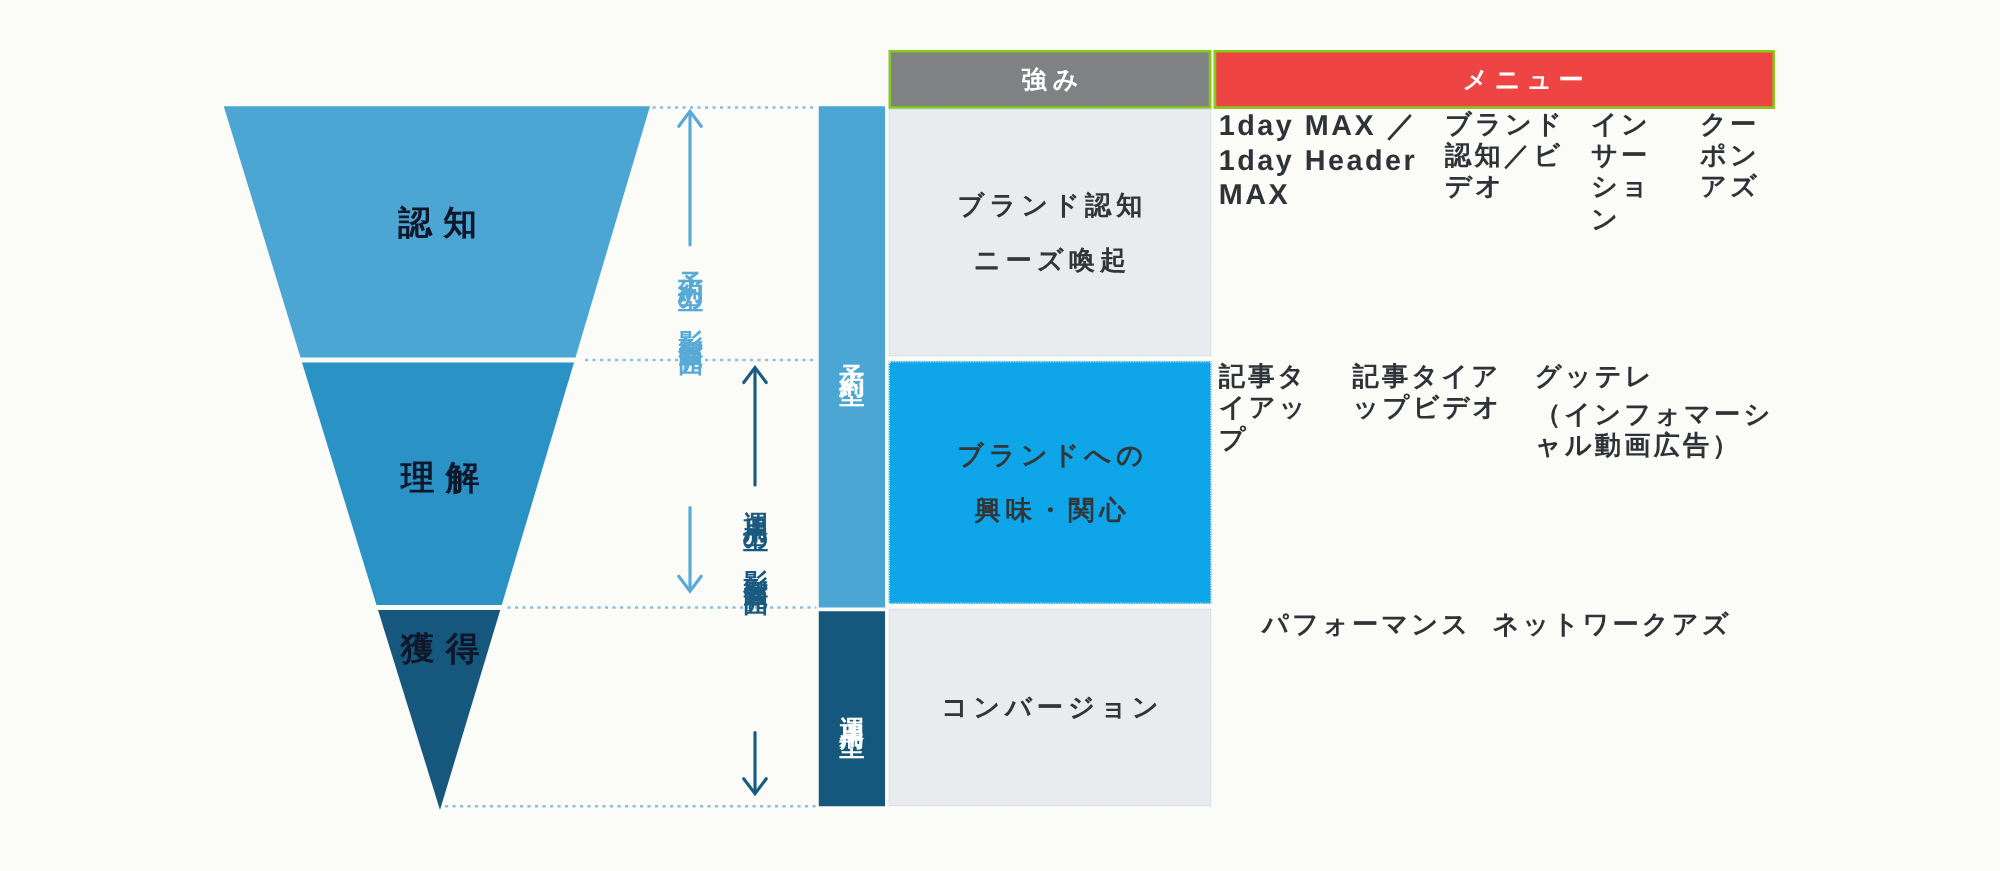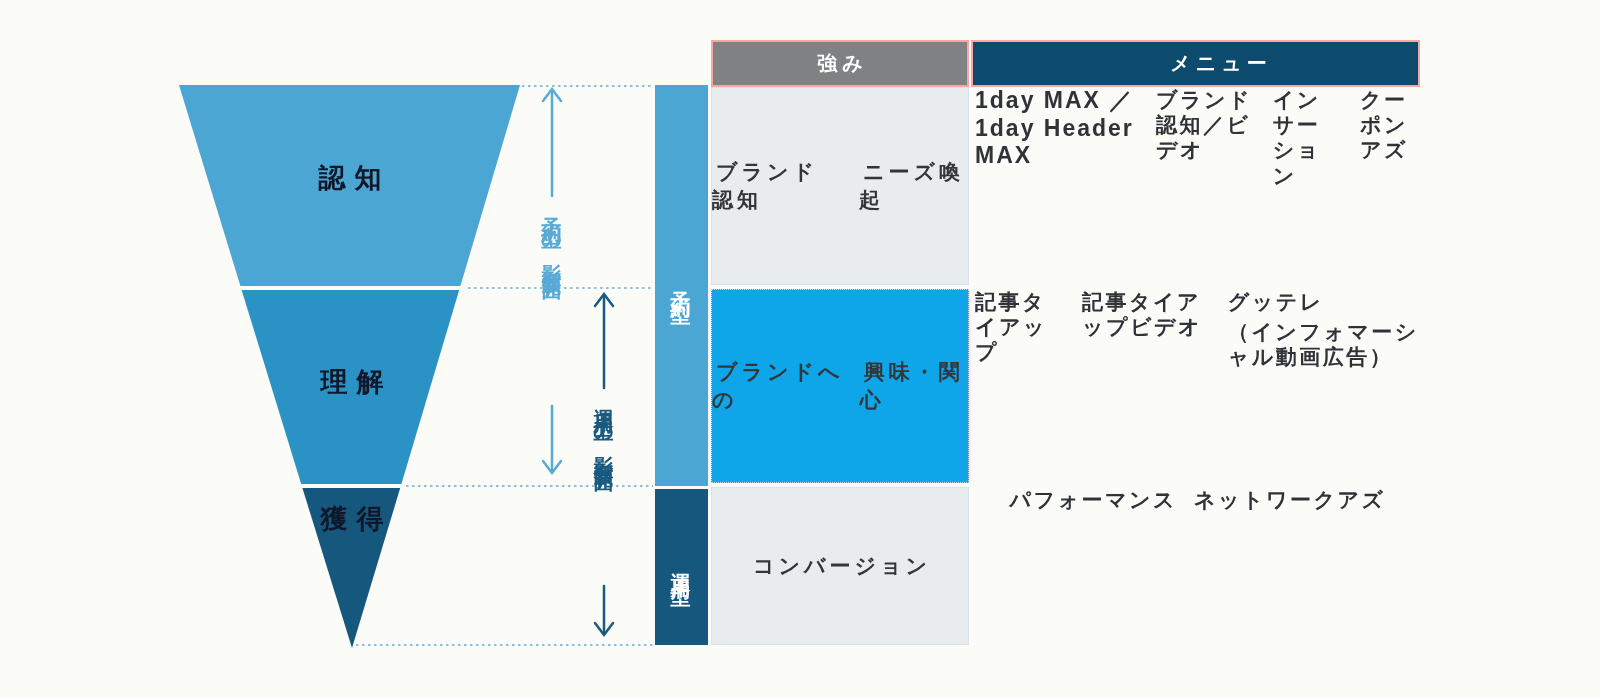--- a/index.html
+++ b/index.html
@@ -34,29 +34,29 @@
     writing-mode:vertical-rl;text-orientation:upright;
   }
   #bar-reserved{top:85px;height:401px;}
   #bar-operated{top:489px;height:156px;}
 
   
   .hdr{
     position:absolute;top:40px;height:47px;box-sizing:border-box;
     display:flex;align-items:center;justify-content:center;
     color:#ffffff;font-size:20px;letter-spacing:5px;text-indent:5px;
-    border:2px solid #fca5a5;
+    border:2px solid #84cc16;
   }
   #hdr-strength{left:711px;width:258px;}
   #hdr-menu{left:971px;width:449px;}
 
   
   .cell{
     position:absolute;left:711px;width:258px;box-sizing:border-box;
-    display:flex;flex-direction:row;align-items:center;justify-content:center;
+    display:flex;flex-direction:column;align-items:center;justify-content:center;
     gap:16px;font-size:21px;letter-spacing:4px;text-indent:4px;color:#333639;
     border:1px dotted #ccdbe5;
   }
   #cell-awareness{top:87px;height:198px;}
   #cell-interest{top:289px;height:194px;}
   #cell-conversion{top:487px;height:158px;}
 
   
   .menu{
     position:absolute;left:975px;width:445px;
@@ -106,21 +106,21 @@
   <div class="stage-label" style="left:352px;top:382px;">理解</div>
   <div class="stage-label" style="left:352px;top:519px;">獲得</div>
 
   <div class="range-label" id="range-reserved" style="color: rgb(88, 170, 214);">予約型の影響範囲</div>
   <div class="range-label" id="range-operated" style="color: rgb(26, 90, 128);">運用型の影響範囲</div>
 
   <div class="cat-bar" id="bar-reserved" style="background-color: rgb(75, 166, 211);">予約型</div>
   <div class="cat-bar" id="bar-operated" style="background-color: rgb(22, 88, 125);">運用型</div>
 
   <div class="hdr" id="hdr-strength" style="background-color: rgb(127, 129, 131);">強み</div>
-  <div class="hdr" id="hdr-menu" style="background-color: #0c4a6e; padding-left: 46px;">メニュー</div>
+  <div class="hdr" id="hdr-menu" style="background-color: #ef4444; padding-left: 46px;">メニュー</div>
 
   <div class="cell" id="cell-awareness" style="background-color: rgb(233, 236, 238);">
     <div class="strength-line">ブランド認知</div>
     <div class="strength-line">ニーズ喚起</div>
   </div>
   <div class="cell" id="cell-interest" style="background-color: #0ea5e9;">
     <div class="strength-line">ブランドへの</div>
     <div class="strength-line">興味・関心</div>
   </div>
   <div class="cell" id="cell-conversion" style="background-color: rgb(233, 236, 238); font-family: Liberation Mono, monospace;">

